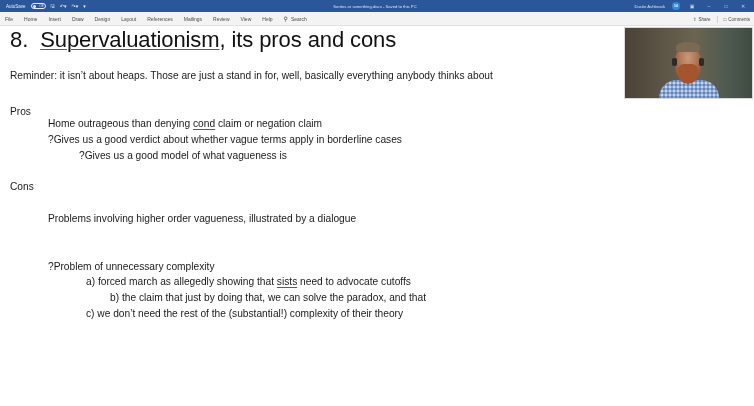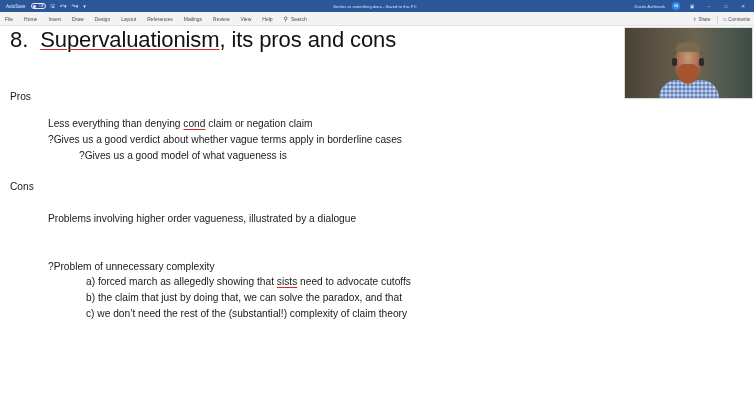--- a/index.html
+++ b/index.html
@@ -129,36 +129,37 @@
     </span>
   </div>
 </div>
 
 <div class="page">
   <div class="doc-heading">
     <span>8.</span>&nbsp;
     <span class="spell">Supervaluationism</span><span>, its pros and cons</span>
   </div>
 
+  <div class="body-text l0" style="top:43px;">Reminder:  it isn’t about heaps.  Those are just a stand in for, well, basically everything anybody thinks about</div>
 
-  <div class="body-text l0" style="top:64px;">Pros</div>
+  <div class="body-text l0" style="top:79px;">Pros</div>
   <div class="body-text l1" style="top:91px;">
-    <span>Less everything than denying </span><span class="spell">cond</span><span> claim or negation claim</span>
+    <span>Home outrageous than denying </span><span class="spell">cond</span><span> claim or negation claim</span>
   </div>
   <div class="body-text l1" style="top:107px;">?Gives us a good verdict about whether vague terms apply in borderline cases</div>
   <div class="body-text l1" style="top:123px;margin-left:31px;">?Gives us a good model of what vagueness is</div>
 
   <div class="body-text l0" style="top:154px;">Cons</div>
   <div class="body-text l1" style="top:186px;">Problems involving higher order vagueness, illustrated by a dialogue</div>
   <div class="body-text l1" style="top:234px;">?Problem of unnecessary complexity</div>
   <div class="body-text l2" style="top:249px;">
     <span>a) forced march as allegedly showing that </span><span class="spell">sists</span><span> need to advocate cutoffs</span>
   </div>
-  <div class="body-text l2" style="top:265px;">b) the claim that just by doing that, we can solve the paradox, and that</div>
-  <div class="body-text l2" style="top:281px;">c) we don’t need the rest of the (substantial!) complexity of claim theory</div>
+  <div class="body-text l2" style="top:265px;margin-left:24px;">b) the claim that just by doing that, we can solve the paradox, and that</div>
+  <div class="body-text l2" style="top:281px;">c) we don’t need the rest of the (substantial!) complexity of their theory</div>
 </div>
 
 <div class="webcam">
   <div class="cam-shirt"></div>
   <div class="cam-head"></div>
   <div class="cam-beard"></div>
   <div class="cam-cap"></div>
   <div class="cam-headset-l"></div>
   <div class="cam-headset-r"></div>
 </div>

